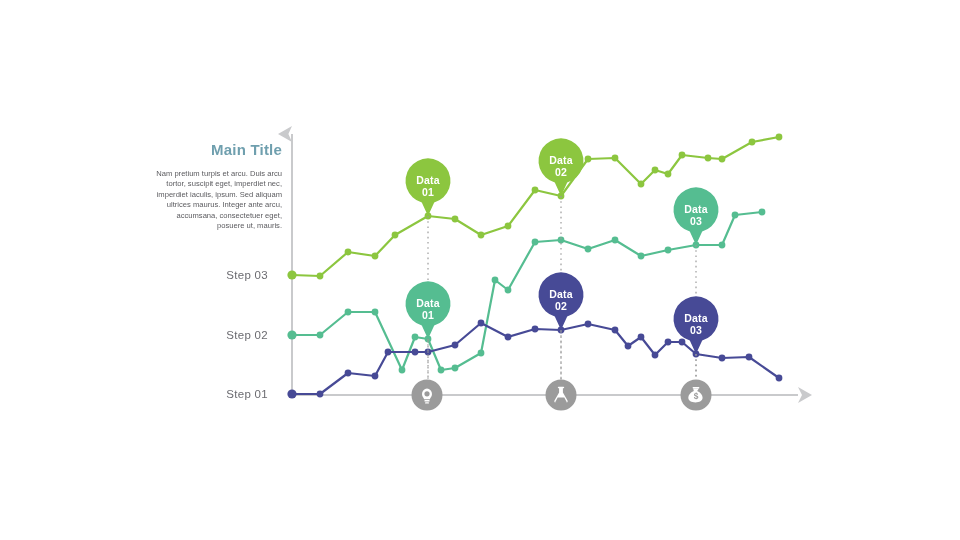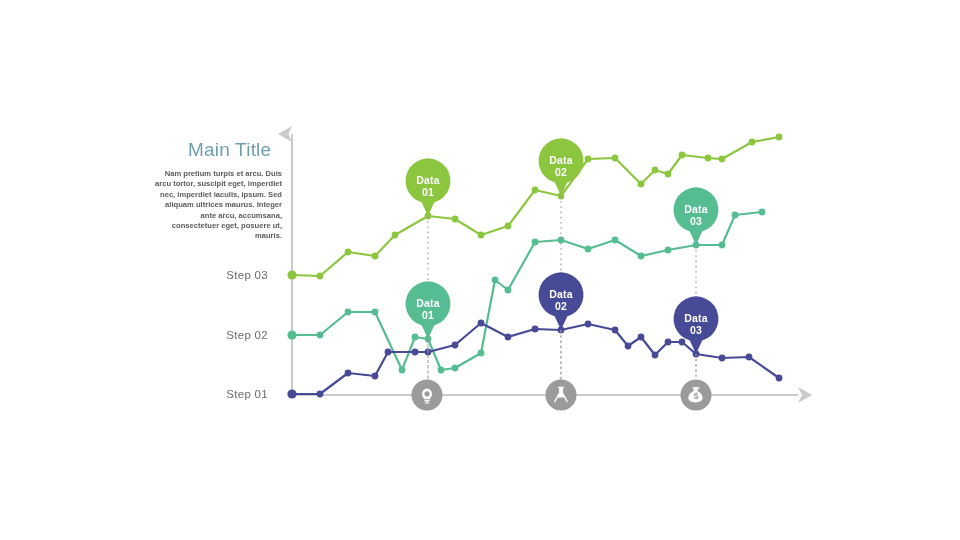--- a/index.html
+++ b/index.html
@@ -5,27 +5,27 @@
   html,body{margin:0;padding:0;}
   body{
     width:960px;height:540px;background:#ffffff;
     font-family:"Liberation Sans", sans-serif;
     overflow:hidden;position:relative;
   }
   #stage{position:absolute;left:0;top:0;width:960px;height:540px;}
 
   .text-block{position:absolute;left:152px;top:138px;width:130px;text-align:right;}
   .main-title{
-    font-size:19px;font-weight:400;letter-spacing:.2px;
-    color:#6f9fae;line-height:24px;margin:0 0 7px 0;text-align:left;
+    font-size:15px;font-weight:700;letter-spacing:.2px;
+    color:#6f9fae;line-height:24px;margin:0 0 7px 0;text-align:right;
     padding-left:36px;
   }
   .body-copy{
     font-size:7.6px;line-height:10.4px;color:#5b5b5f;
-    text-align:right;margin:0;font-weight:bold;
+    text-align:right;margin:0;
   }
 
   svg{position:absolute;left:0;top:0;}
   .bubble-label{
     font-family:"Liberation Sans", sans-serif;
     font-size:10.5px;font-weight:700;fill:#ffffff;
     text-anchor:middle;letter-spacing:.2px;
   }
   .step-label{
     font-family:"Liberation Sans", sans-serif;

